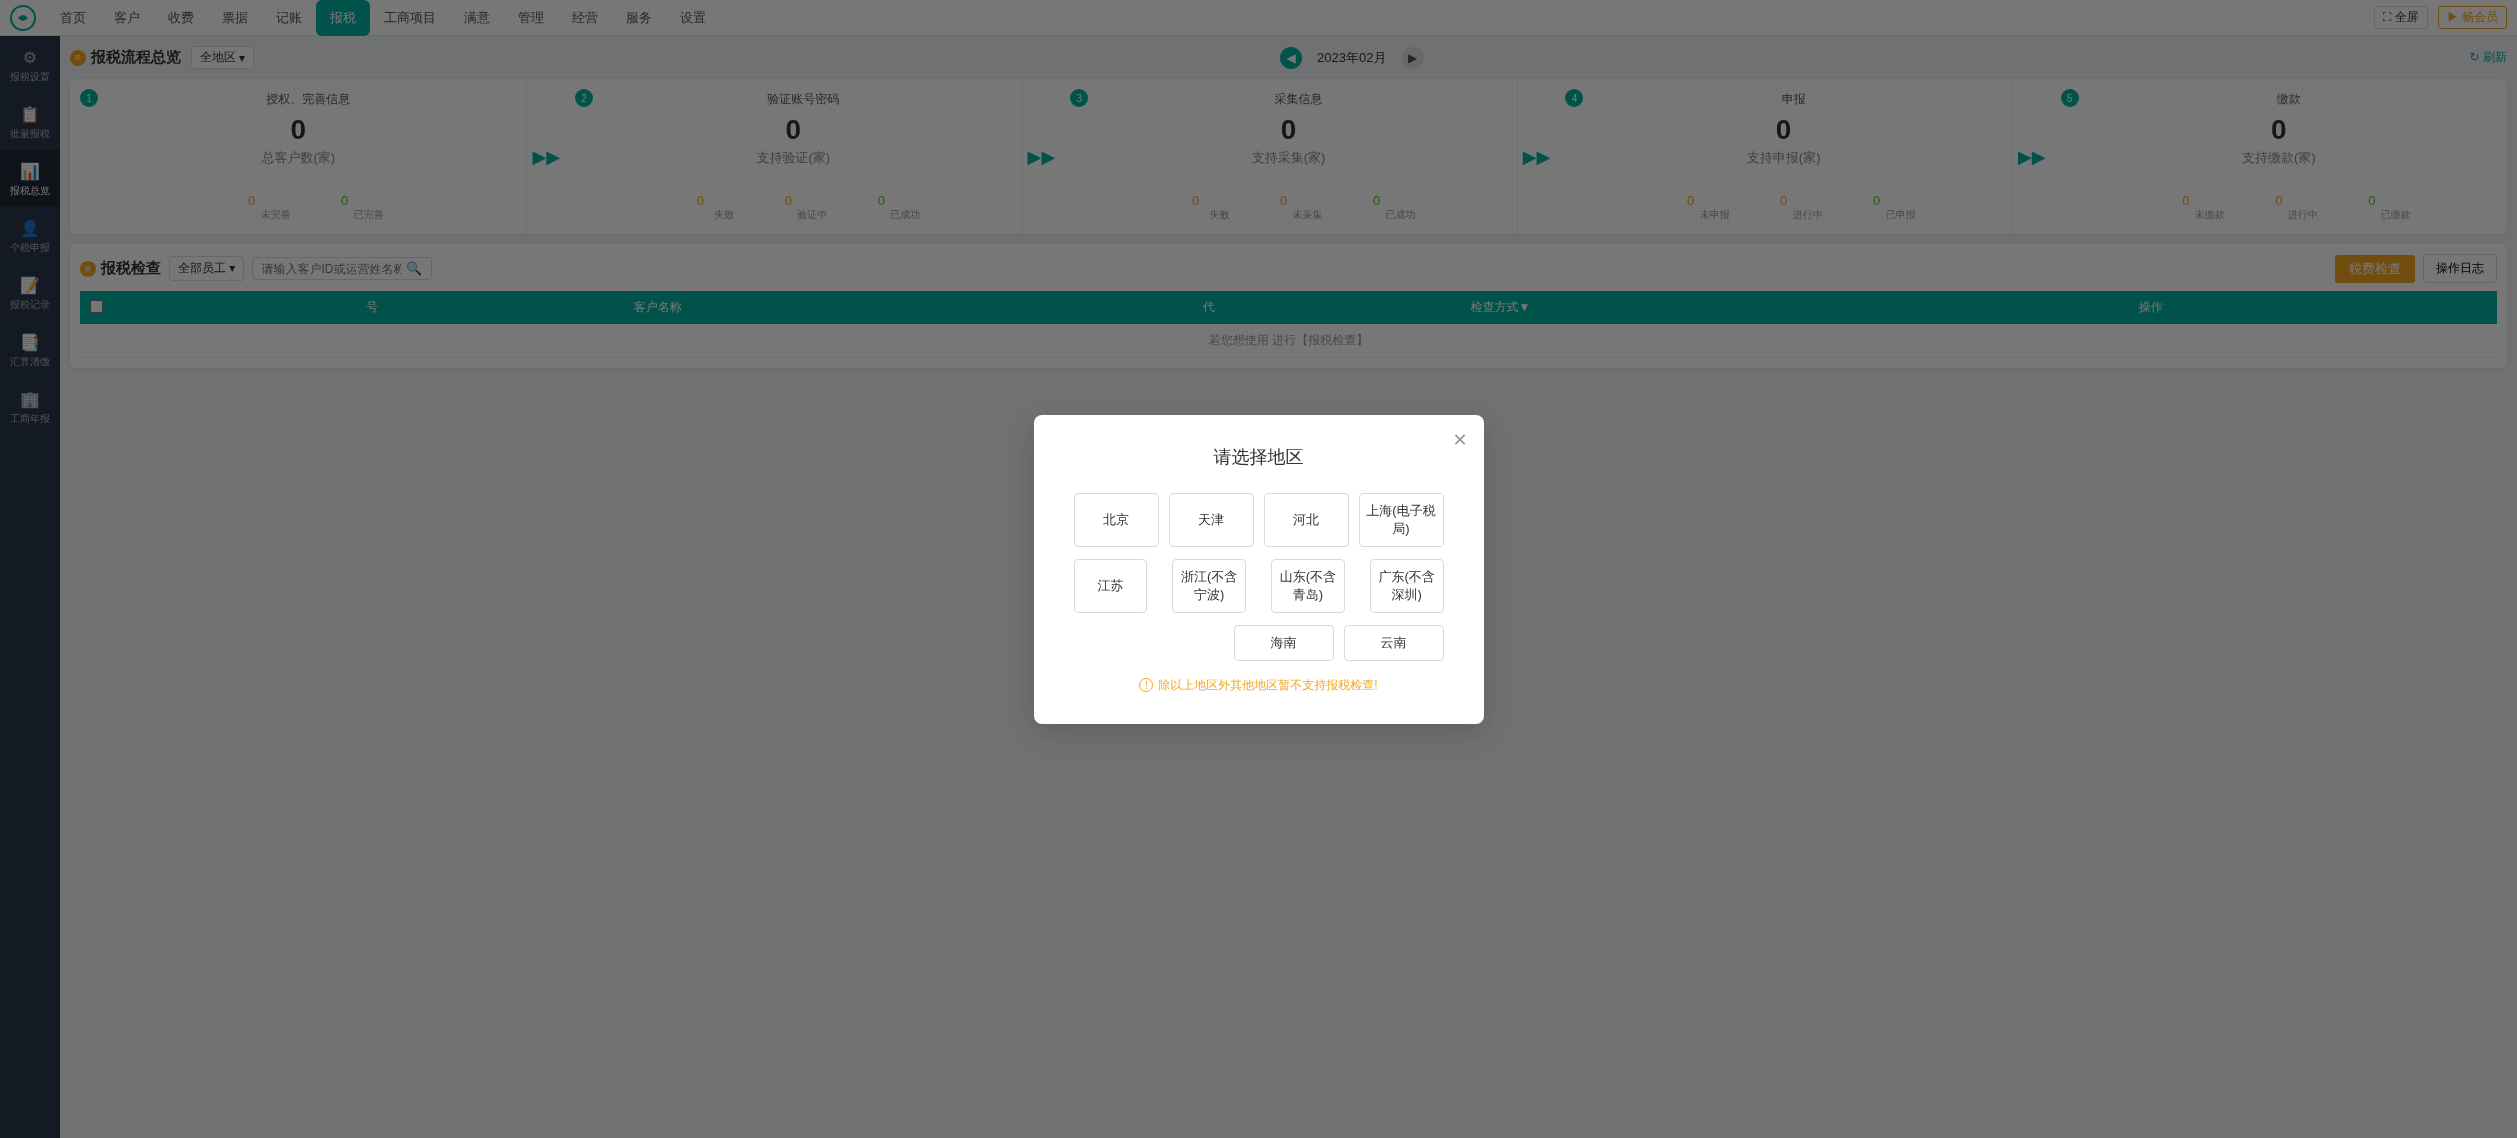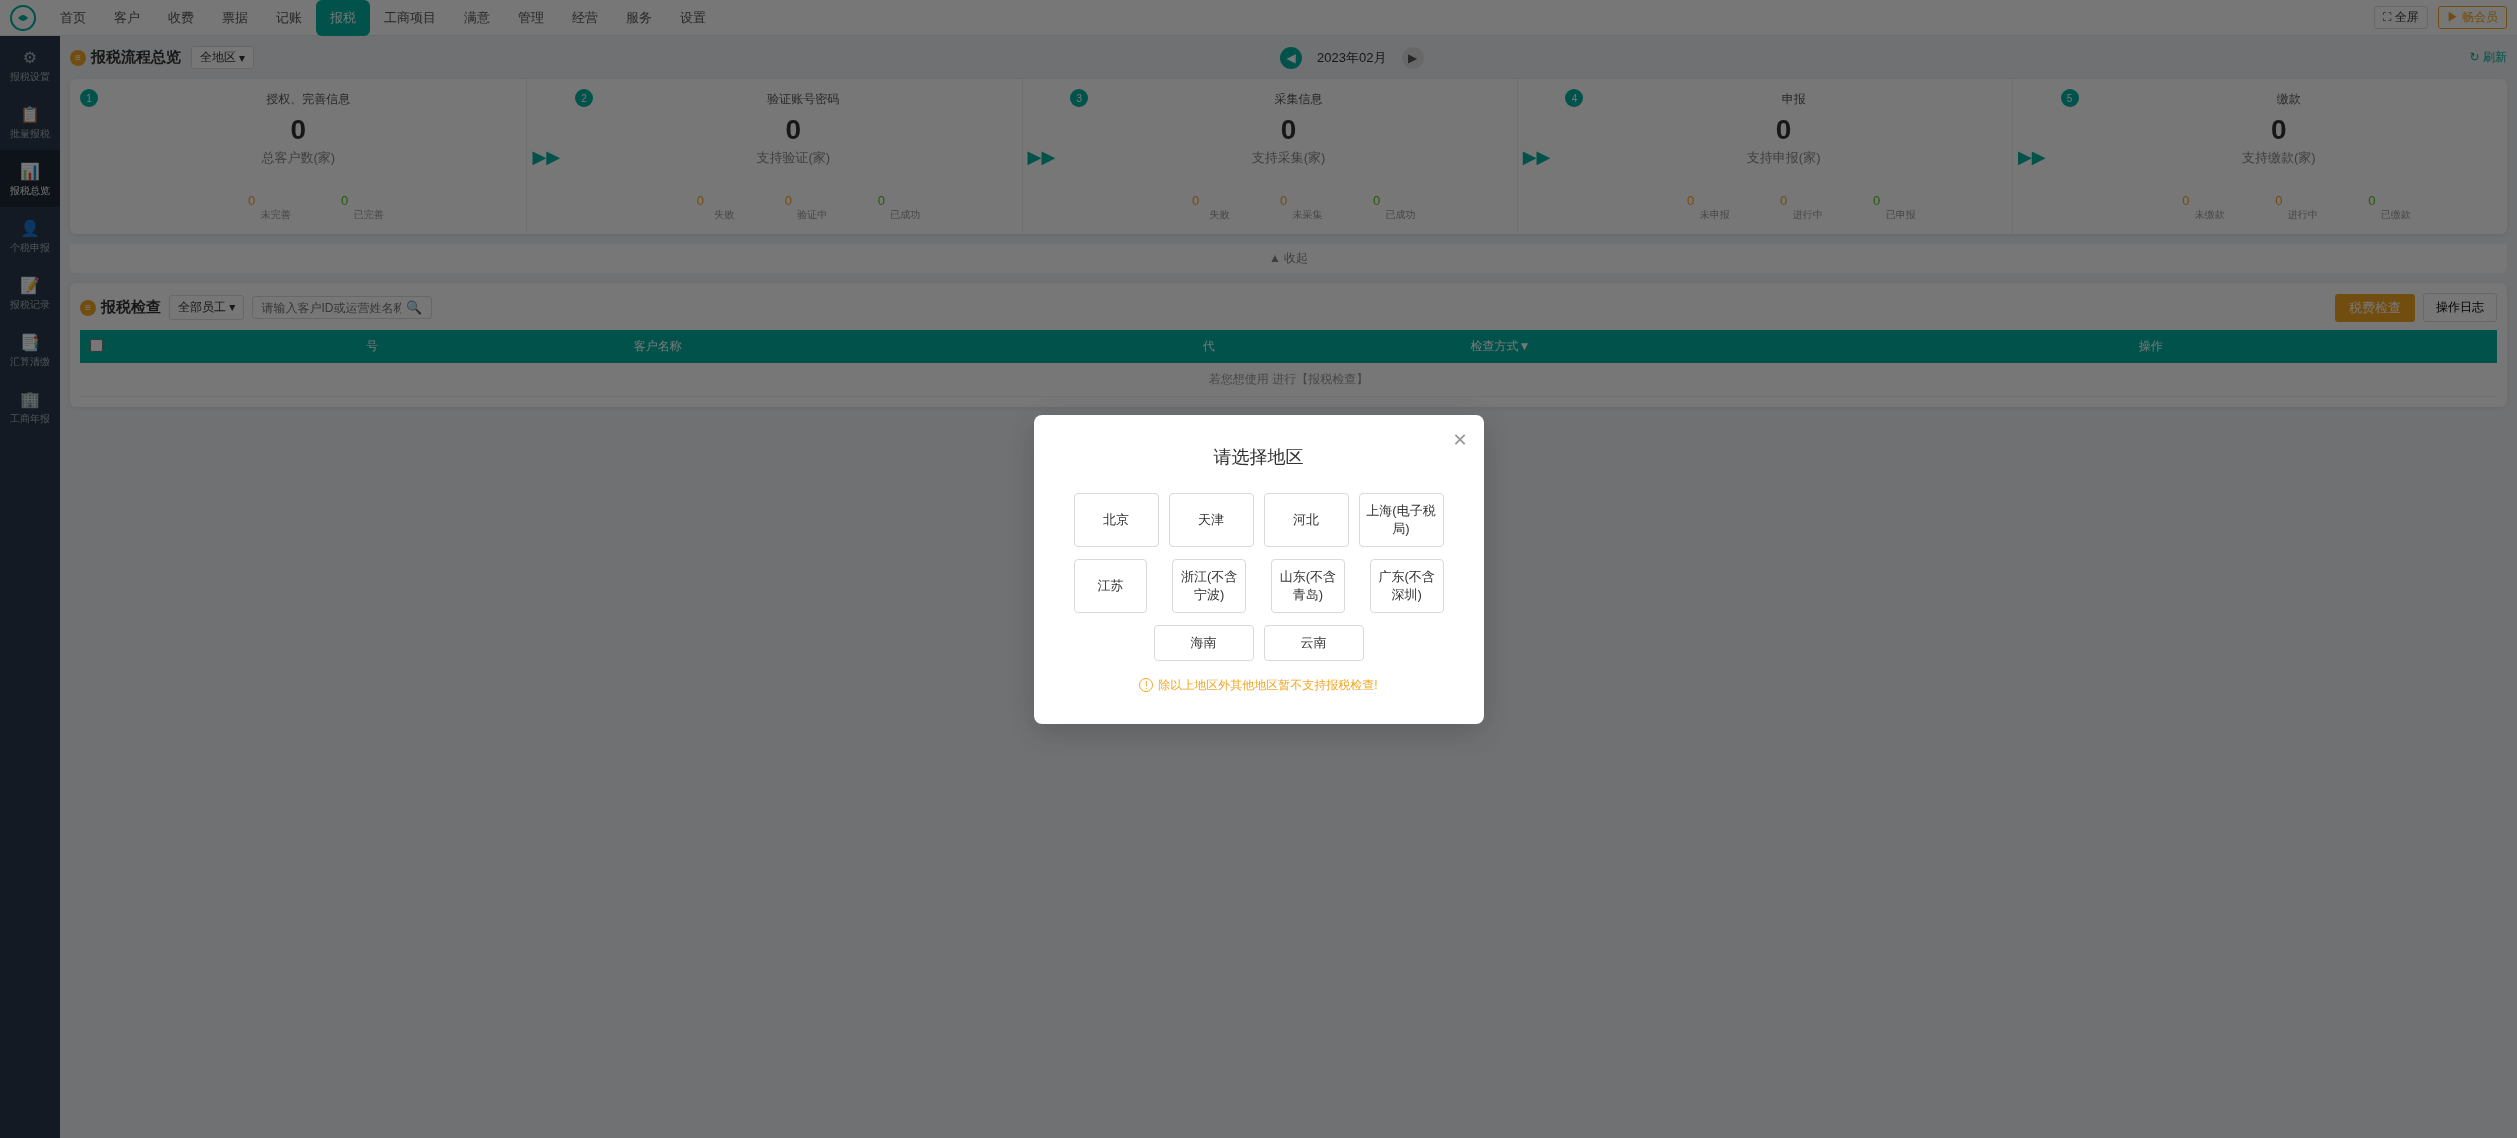--- a/index.html
+++ b/index.html
@@ -352,21 +352,21 @@
       background: #fff;
       border-radius: 4px;
       padding: 8px 4px;
       font-size: 13px;
       cursor: pointer;
       text-align: center;
       color: #333;
     }
     .region-grid-row3 {
       display: flex;
-      justify-content: center;
+      justify-content: flex-end;
       gap: 10px;
       margin-bottom: 16px;
     }
     .region-btn-wide {
       border: 1px solid #d9d9d9;
       background: #fff;
       border-radius: 4px;
       padding: 8px 20px;
       font-size: 13px;
       cursor: pointer;
@@ -595,24 +595,20 @@
               <div class="flow-stat-label">进行中</div>
             </div>
             <div class="flow-stat">
               <div class="flow-stat-num green">0</div>
               <div class="flow-stat-label">已缴款</div>
             </div>
           </div>
         </div>
       </div>
 
-      <div class="collapse-bar">
-        <span>▲</span>
-        <span>收起</span>
-      </div>
 
       <div style="background:#fff;border-radius:6px;padding:10px;box-shadow:0 1px 4px rgba(0,0,0,0.08);">
         <div class="tax-check-header">
           <div class="section-title">
             <span class="section-title-icon">≡</span>
             <span>报税检查</span>
           </div>
           <div class="filter-select">
             <span>全部员工</span>
             <span>▾</span>

